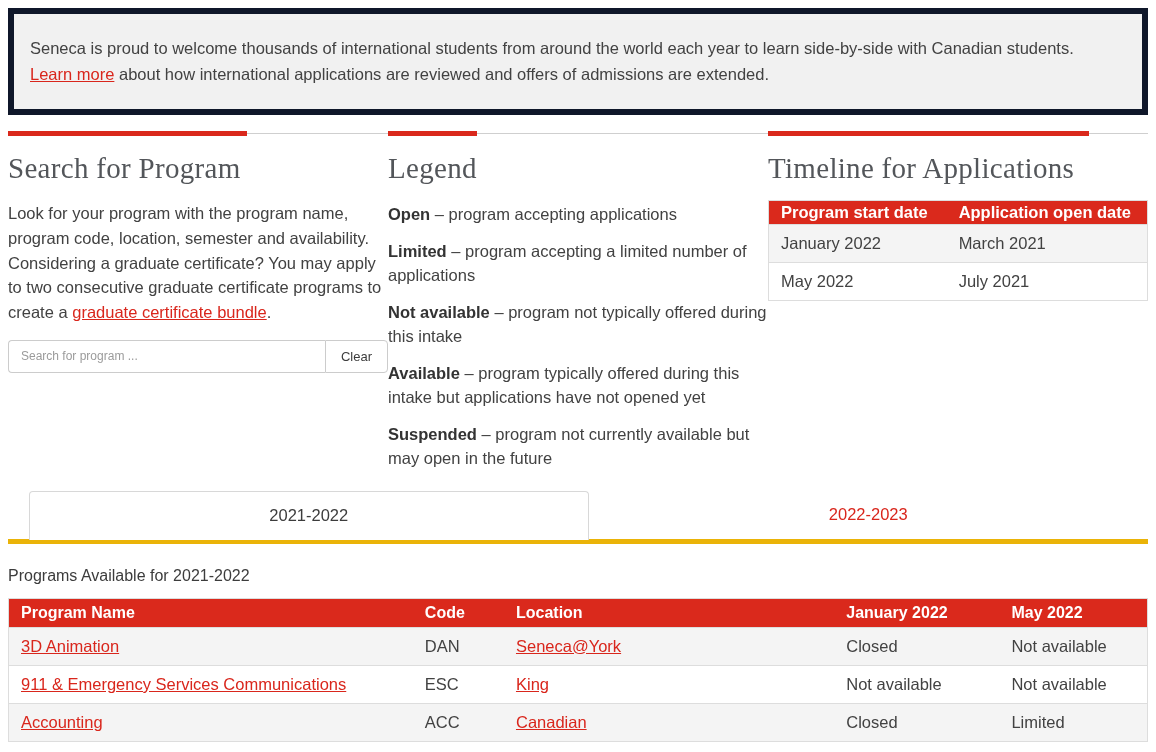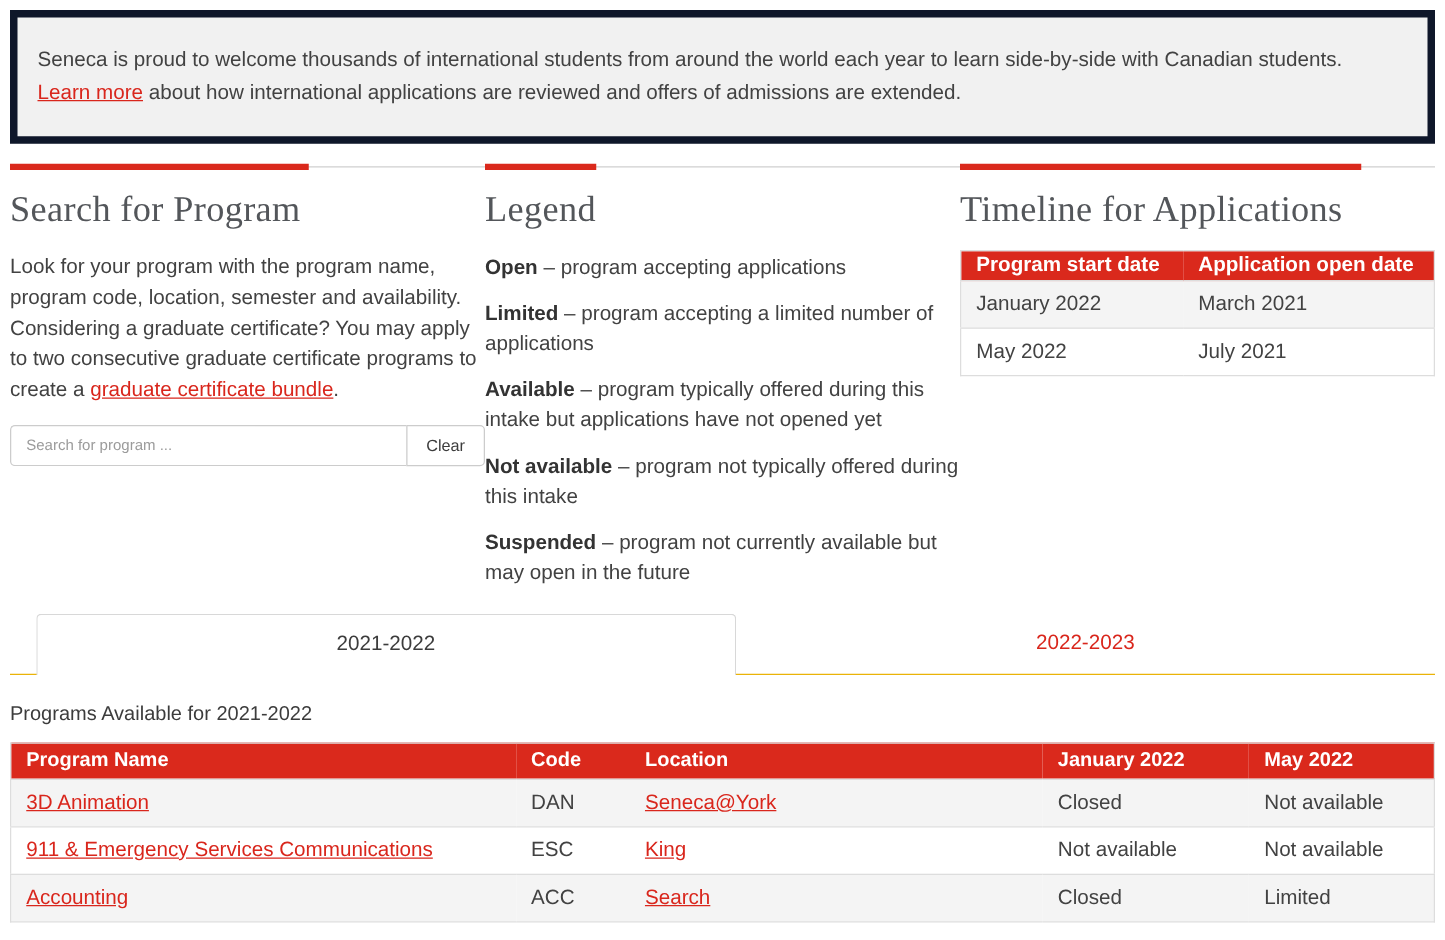--- a/index.html
+++ b/index.html
@@ -100,21 +100,21 @@
   table.timeline th:first-child { width: 47%; }
   table.timeline td {
     padding: 9px 12px;
     border-top: 1px solid #ddd;
     color: #424242;
   }
   table.timeline tbody tr:nth-child(odd) { background: #f4f4f4; }
   table.timeline tbody tr:nth-child(even) { background: #fff; }
 
   
-  .tabs { display: flex; margin-top: 8px; border-bottom: 1px solid #eab308; padding-left: 21px; }
+  .tabs { display: flex; margin-top: 8px; border-bottom: 5px solid #eab308; padding-left: 21px; }
   .tab {
     width: 50%;
     text-align: center;
     padding: 13px 0;
     cursor: pointer;
     line-height: 1.3;
   }
   .tab.active {
     background: #fff;
     border: 1px solid #d8d8d8;
@@ -177,22 +177,22 @@
       </div>
     </div>
 
     <div class="col">
       <div class="rule">
           <div class="red-bar w235"></div>
         </div>
       <h2 class="col-heading">Legend</h2>
       <p class="legend-item"><strong>Open</strong> <span>–</span> <span>program accepting applications</span></p>
       <p class="legend-item"><strong>Limited</strong> <span>–</span> <span>program accepting a limited number of applications</span></p>
+      <p class="legend-item"><strong>Not available</strong> <span>–</span> <span>program not typically offered during this intake</span></p>
       <p class="legend-item"><strong>Available</strong> <span>–</span> <span>program typically offered during this intake but applications have not opened yet</span></p>
-      <p class="legend-item"><strong>Not available</strong> <span>–</span> <span>program not typically offered during this intake</span></p>
       <p class="legend-item"><strong>Suspended</strong> <span>–</span> <span>program not currently available but may open in the future</span></p>
     </div>
 
     <div class="col">
       <div class="rule">
           <div class="red-bar w845"></div>
         </div>
       <h2 class="col-heading">Timeline for Applications</h2>
       <table class="timeline">
         <thead>
@@ -243,20 +243,20 @@
       <tr>
         <td><a class="redlink">911 &amp; Emergency Services Communications</a></td>
         <td>ESC</td>
         <td><a class="redlink">King</a></td>
         <td>Not available</td>
         <td>Not available</td>
       </tr>
       <tr>
         <td><a class="redlink">Accounting</a></td>
         <td>ACC</td>
-        <td><a class="redlink">Search</a></td>
+        <td><a class="redlink">Canadian</a></td>
         <td>Closed</td>
         <td>Limited</td>
       </tr>
     </tbody>
   </table>
 
 </div>
 
 </body></html>

